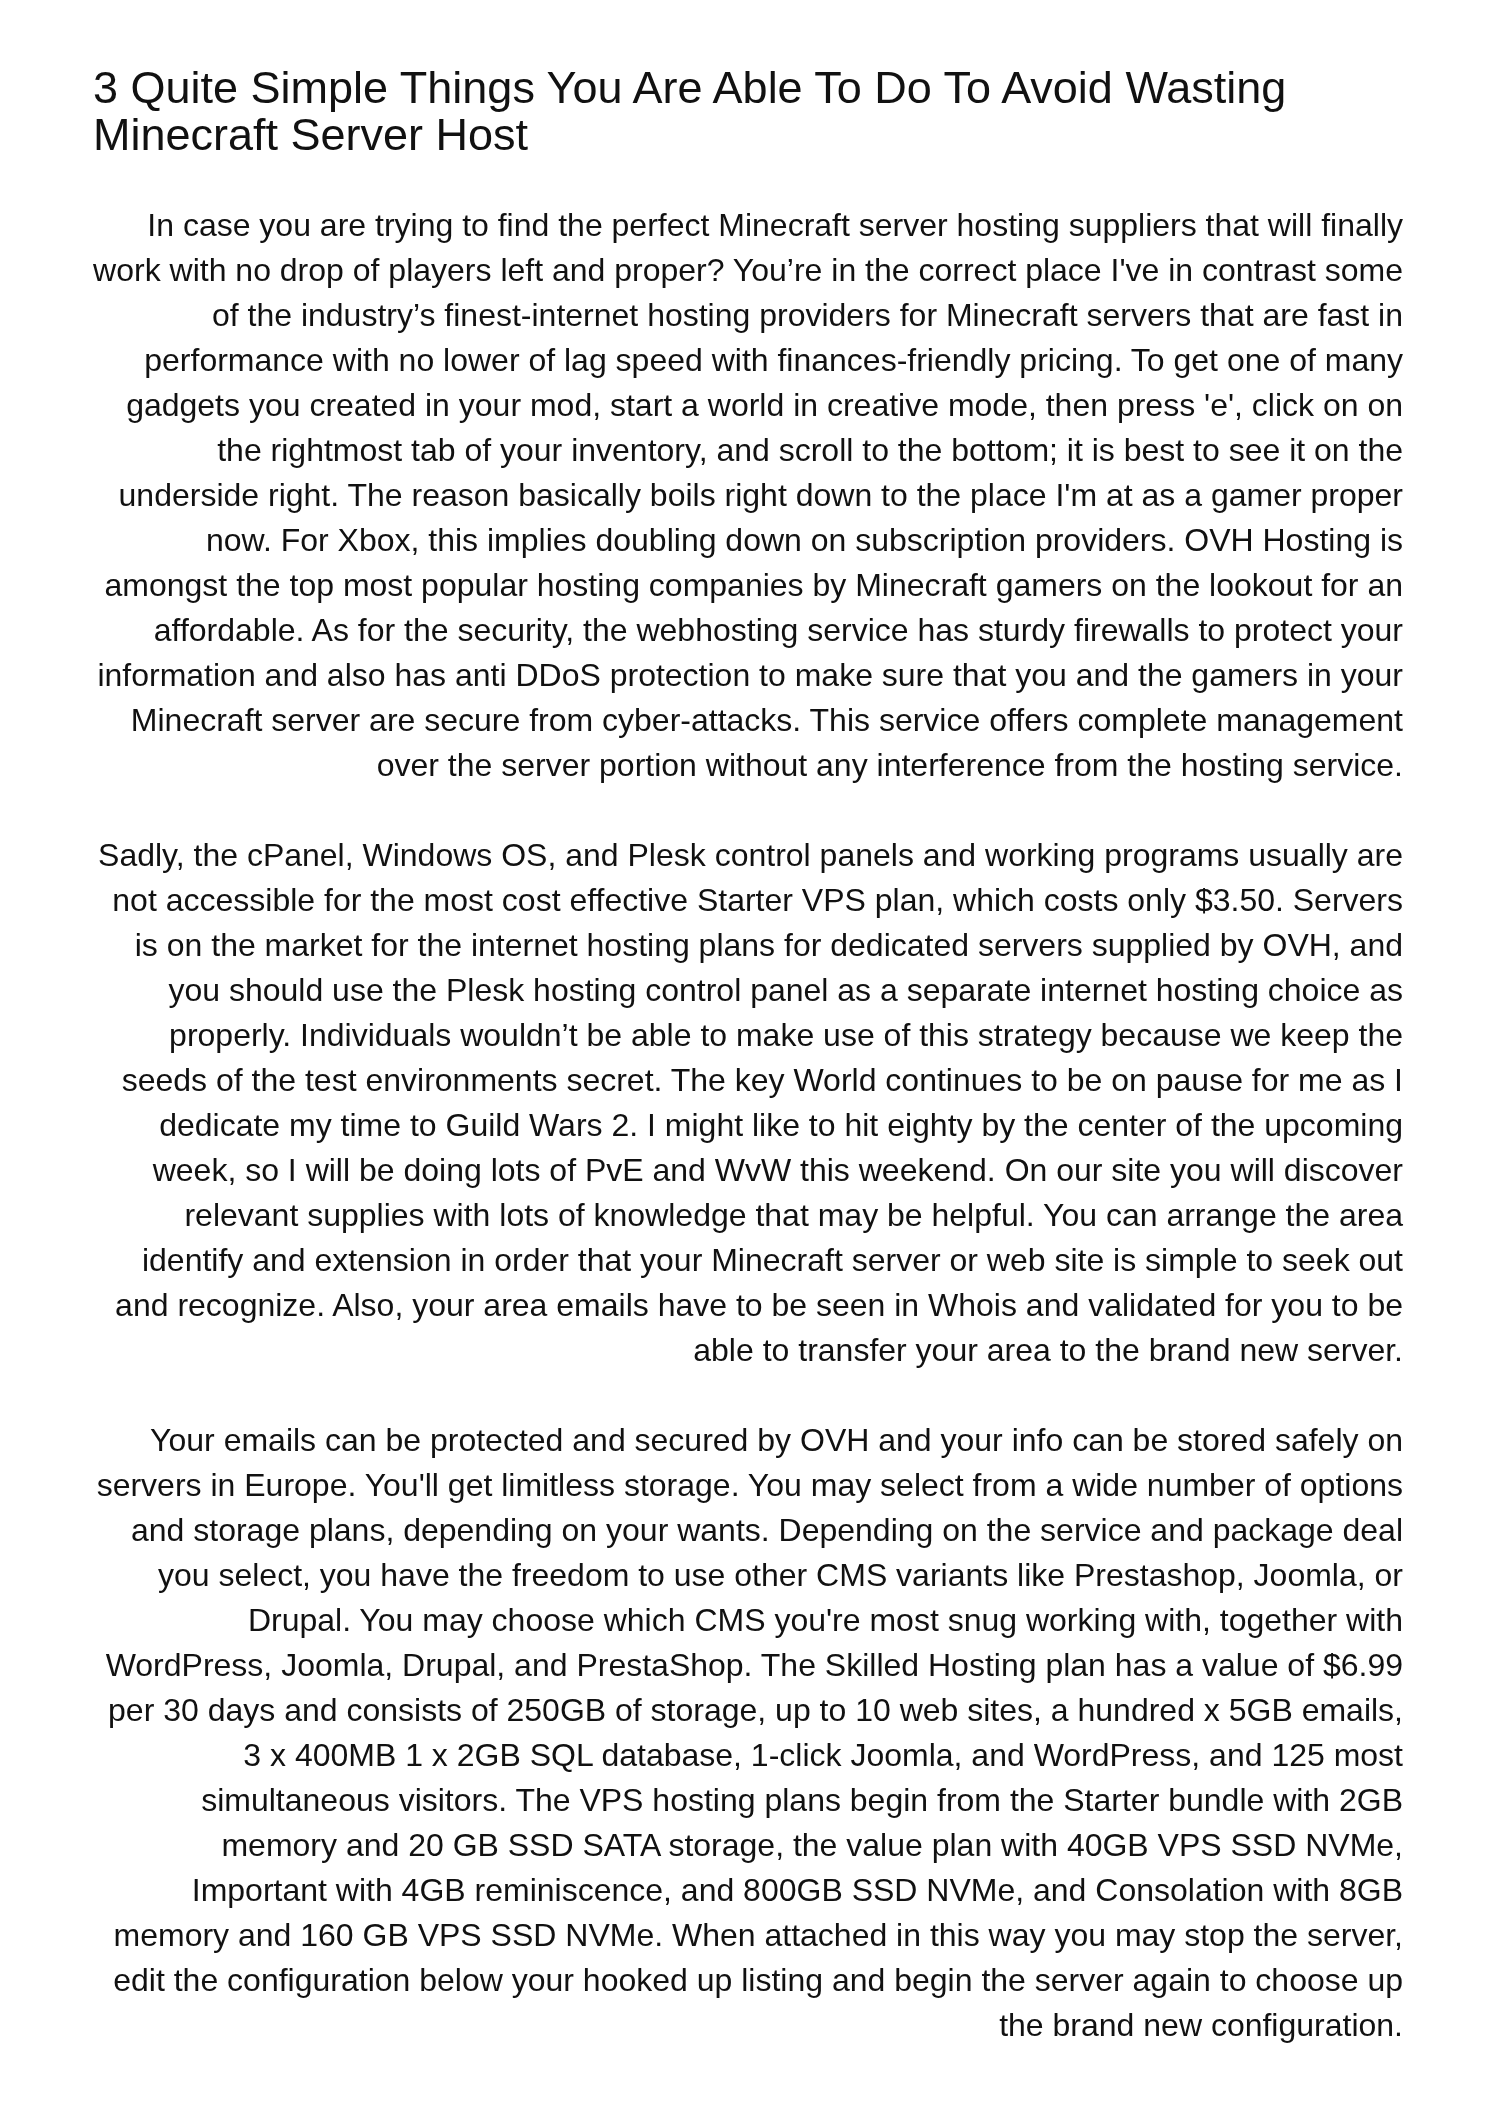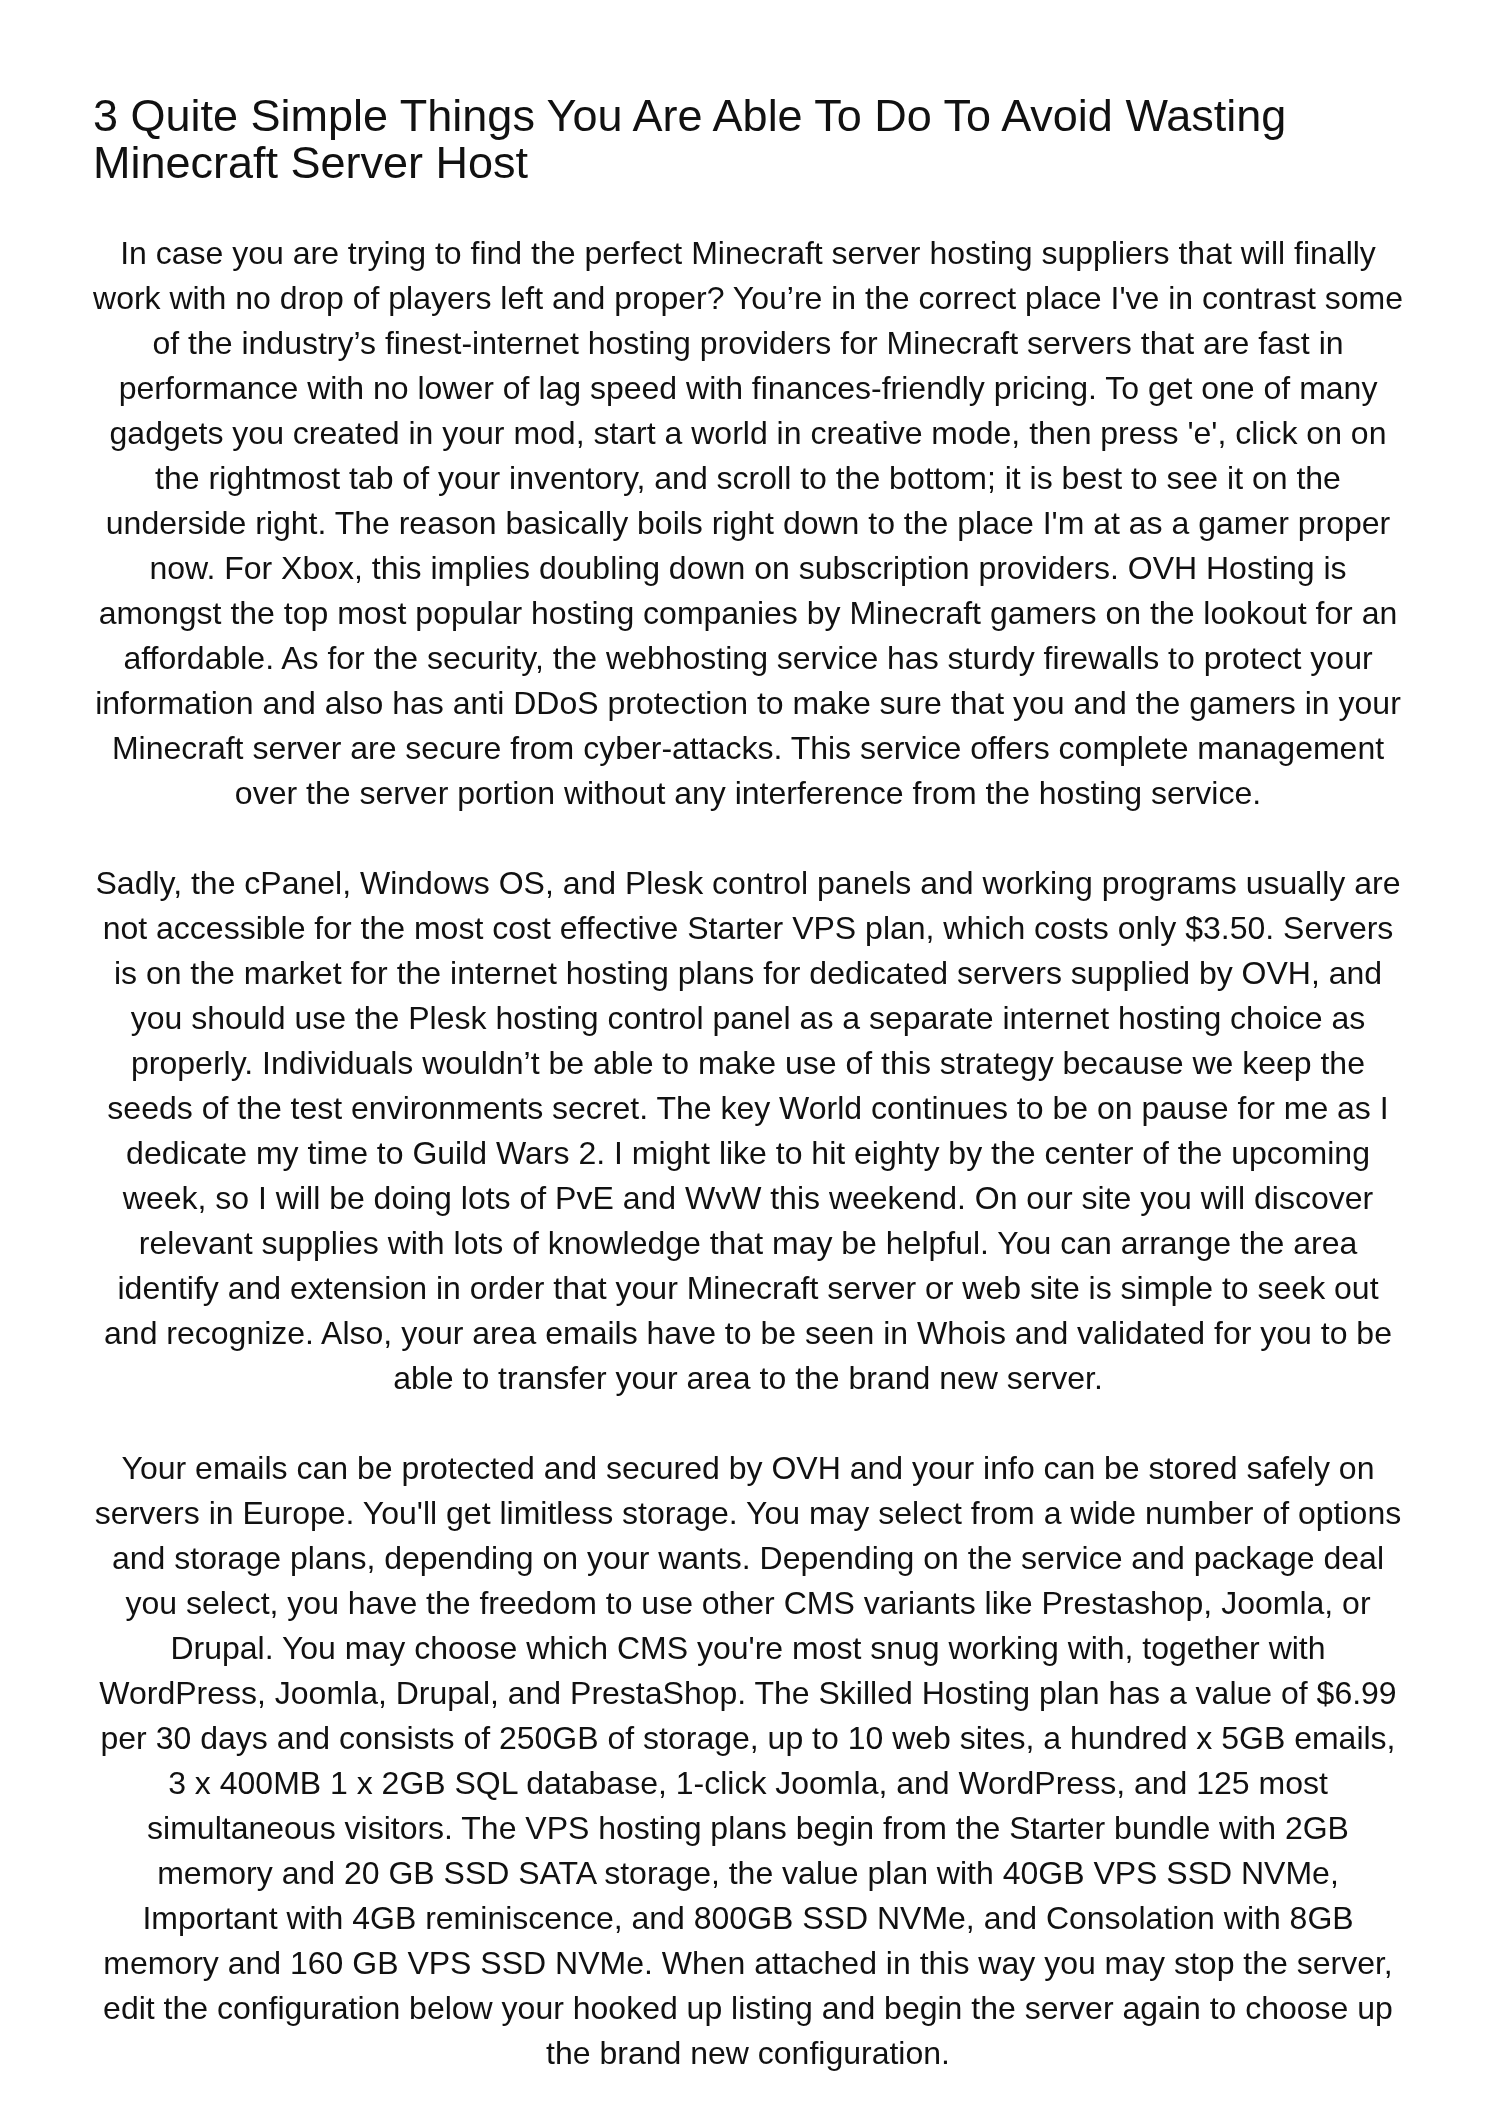--- a/index.html
+++ b/index.html
@@ -11,38 +11,38 @@
     width: 1500px;
     height: 2123px;
     overflow: hidden;
     font-family: "Liberation Sans", "DejaVu Sans", sans-serif;
     color: #111111;
   }
   .page {
     box-sizing: border-box;
     width: 1500px;
     height: 2123px;
-    padding: 92px 93px 0 93px;
+    padding: 64px 93px 0 93px;
     background: #ffffff;
   }
   h1.doc-title {
     margin: 0 0 45px 0;
     font-size: 45px;
     line-height: 47px;
     font-weight: 400;
     letter-spacing: 0;
     color: #111111;
   }
   p.doc-paragraph {
     margin: 0 4px 45px 0;
     font-size: 32px;
     line-height: 45px;
     font-weight: 400;
     color: #111111;
-    text-align: center;
+    text-align: right;
   }
 </style>
 </head>
 <body>
 
 <div class="page">
   <h1 class="doc-title">3 Quite Simple Things You Are Able To Do To Avoid Wasting Minecraft Server Host</h1>
 
   <p class="doc-paragraph">In case you are trying to find the perfect Minecraft server hosting suppliers that will finally work with no drop of players left and proper? You’re in the correct place I've in contrast some of the industry’s finest-internet hosting providers for Minecraft servers that are fast in performance with no lower of lag speed with finances-friendly pricing. To get one of many gadgets you created in your mod, start a world in creative mode, then press 'e', click on on the rightmost tab of your inventory, and scroll to the bottom; it is best to see it on the underside right. The reason basically boils right down to the place I'm at as a gamer proper now. For Xbox, this implies doubling down on subscription providers. OVH Hosting is amongst the top most popular hosting companies by Minecraft gamers on the lookout for an affordable. As for the security, the webhosting service has sturdy firewalls to protect your information and also has anti DDoS protection to make sure that you and the gamers in your Minecraft server are secure from cyber-attacks. This service offers complete management over the server portion without any interference from the hosting service.</p>
 

